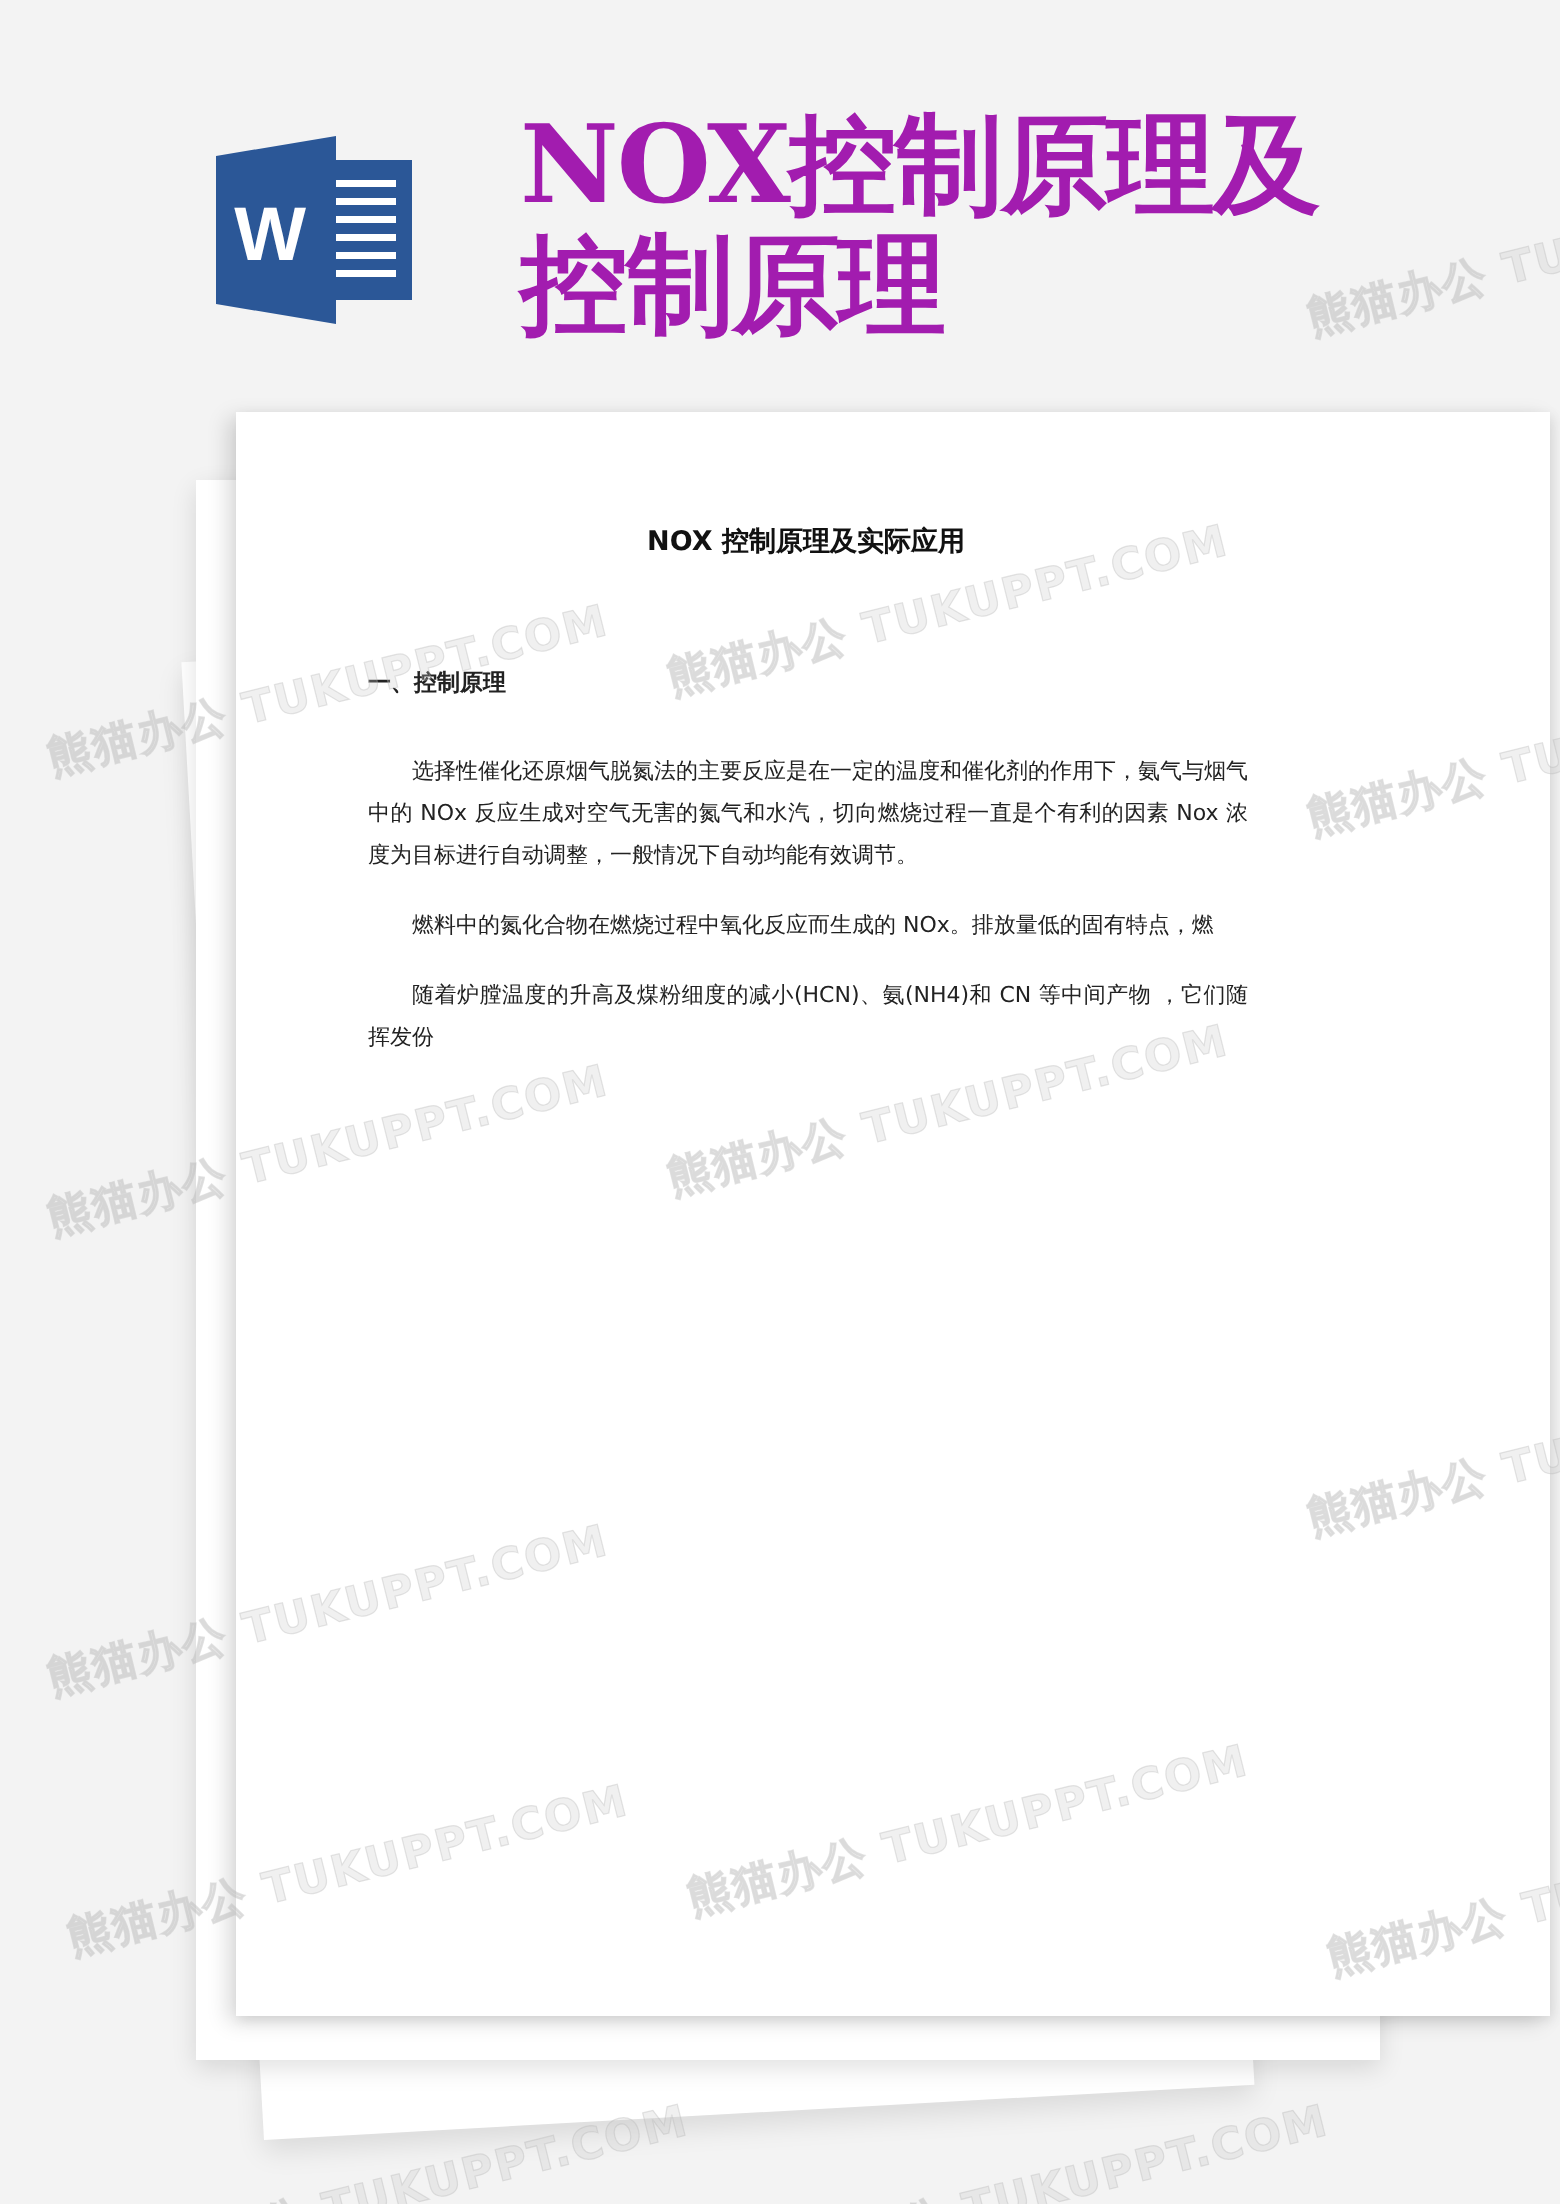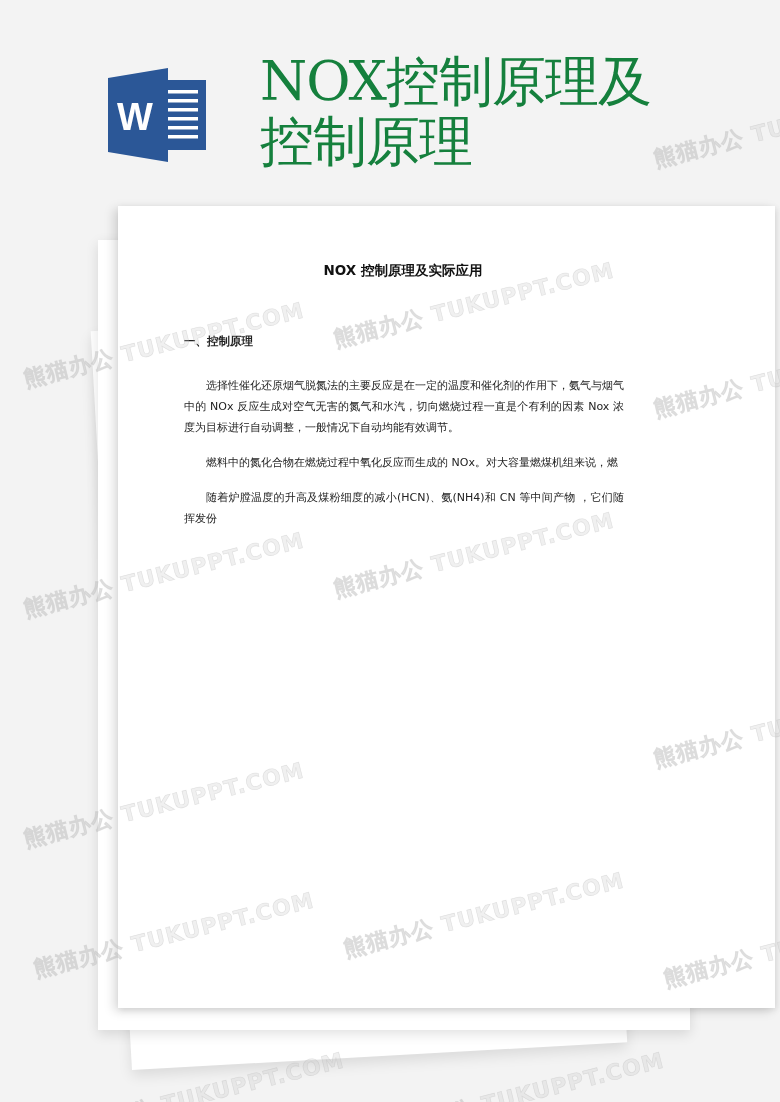--- a/index.html
+++ b/index.html
@@ -11,24 +11,24 @@
     }
     .header {
       position: absolute; left: 0; top: 0; width: 780px; height: 200px;
     }
     .word-icon {
       position: absolute; left: 108px; top: 68px; width: 102px; height: 94px;
     }
     .hero-title {
       position: absolute; left: 260px; top: 52px; width: 420px;
       font-family: "DejaVu Serif", "Liberation Serif", serif;
-      color: #15803d;
+      color: #a21caf;
       font-size: 54px;
       line-height: 60px;
-      font-weight: 400;
+      font-weight: 700;
       letter-spacing: -1px;
     }
     .hero-title span { display: block; }
 
     .watermark {
       position: absolute;
       color: rgba(200,200,200,0.28);
       font-size: 22px;
       font-weight: 700;
       transform: rotate(-14deg);
@@ -100,21 +100,21 @@
 
 <div class="back-page-2"></div>
 <div class="back-page-1"></div>
 
 <div class="page">
   <div class="doc-title">NOX 控制原理及实际应用</div>
   <div class="doc-body">
     <p class="section-heading">一、控制原理</p>
     <p class="para">选择性催化还原烟气脱氮法的主要反应是在一定的温度和催化剂的作用下，氨气与烟气中的 NOx 反应生成对空气无害的氮气和水汽，切向燃烧过程一直是个有利的因素 Nox 浓度为目标进行自动调整，一般情况下自动均能有效调节。</p>
     <div class="gap-sm"></div>
-    <p class="para">燃料中的氮化合物在燃烧过程中氧化反应而生成的 NOx。对大容量燃煤机组来说，燃</p>
+    <p class="para">燃料中的氮化合物在燃烧过程中氧化反应而生成的 NOx。排放量低的固有特点，燃</p>
     <div class="gap-sm"></div>
     <p class="para">随着炉膛温度的升高及煤粉细度的减小(HCN)、氨(NH4)和 CN 等中间产物 ，它们随挥发份</p>
     <div class="gap-md"></div>
   </div>
 </div>
 
 <div class="watermark" style="left:20px; top:330px;">熊猫办公 TUKUPPT.COM</div>
 <div class="watermark" style="left:330px; top:290px;">熊猫办公 TUKUPPT.COM</div>
 <div class="watermark" style="left:650px; top:110px;">熊猫办公 TUKUPPT.COM</div>
 <div class="watermark" style="left:20px; top:560px;">熊猫办公 TUKUPPT.COM</div>

